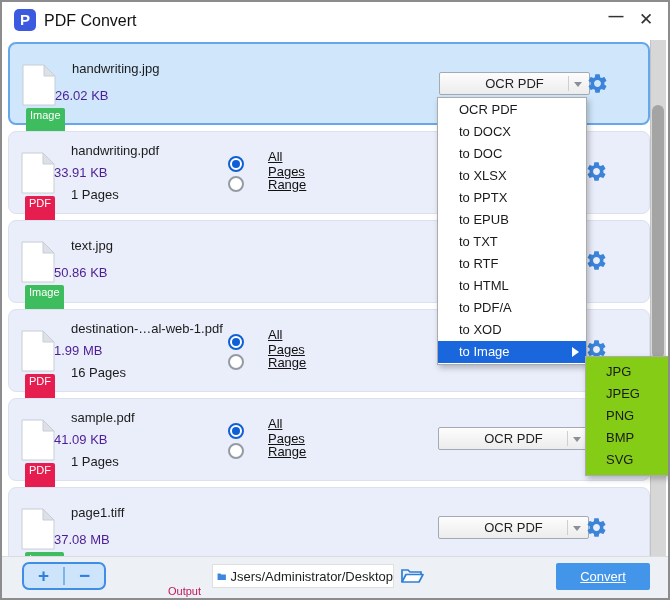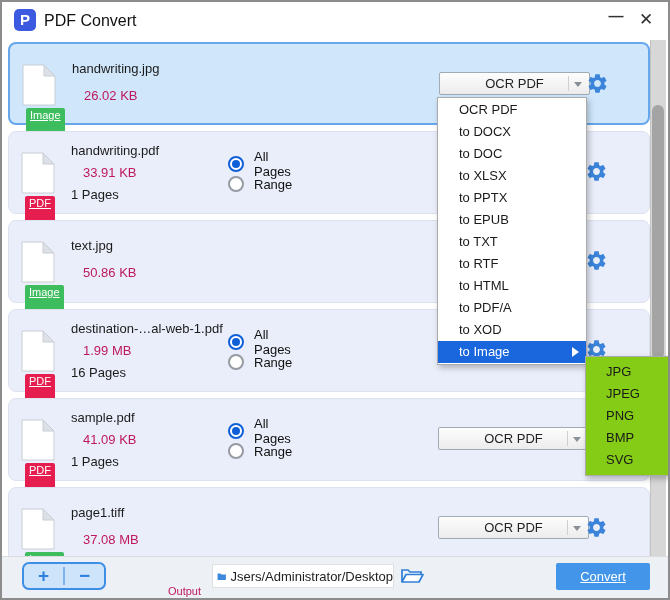--- a/index.html
+++ b/index.html
@@ -18,30 +18,30 @@
   .apptitle{position:absolute;left:44px;top:12px;font-size:16px;color:#111;}
   .winbtn{position:absolute;top:8px;width:24px;height:24px;font-size:15px;color:#333;text-align:center;line-height:24px;cursor:default;}
   .winbtn.min{right:42px;top:4px;font-weight:bold;}
   .winbtn.close{right:12px;font-size:17px;}
 
   
   .filelist{position:absolute;top:42px;left:8px;width:642px;display:flex;flex-direction:column;gap:6px;z-index:1;}
   .row{position:relative;height:83px;background:var(--row-bg);border:1px solid var(--row-bd);border-radius:8px;}
   .row.selected{background:var(--sel-bg);border:2px solid var(--sel-bd);}
   .sheet{position:absolute;left:12px;top:20px;width:34px;height:42px;}
-  .badge{position:absolute;left:4px;top:44px;font-size:11px;color:#fff;padding:1px 4px 20px;border-radius:2px;white-space:nowrap;text-decoration:underline;}
+  .badge{position:absolute;left:4px;top:44px;font-size:11px;color:#fff;padding:1px 4px 20px;border-radius:2px;white-space:nowrap;}
   .badge.pdf{background:var(--pdf);}
   .badge.img{background:var(--img);}
   .fname{position:absolute;left:62px;top:17px;font-size:13px;color:#1b1b1b;white-space:nowrap;}
-  .fsize{position:absolute;left:74px;top:44px;font-size:13px;color:#be185d;}
+  .fsize{position:absolute;left:45px;top:44px;font-size:13px;color:#4c1d95;}
   .row.haspages .fname{top:11px;}
   .row.haspages .fsize{top:33px;}
   .fpages{position:absolute;left:62px;top:55px;font-size:13px;color:#1b1b1b;}
   .pageopts{position:absolute;left:219px;top:0;}
-  .opt{position:absolute;left:0;display:flex;align-items:center;gap:10px;font-size:13px;color:#111;}
+  .opt{position:absolute;left:0;display:flex;align-items:center;gap:24px;font-size:13px;color:#111;text-decoration:underline;}
   .opt.o1{top:17px;}
   .opt.o2{top:44px;}
   .radio{width:16px;height:16px;border-radius:50%;background:#fff;position:relative;flex:none;}
   .radio.on{border:2px solid #0e5fd8;}
   .radio.on::after{content:"";position:absolute;inset:2px;border-radius:50%;background:#0e5fd8;}
   .radio.off{border:2px solid #969aa2;}
   .ddbtn{position:absolute;left:429px;top:28px;width:151px;height:23px;background:linear-gradient(#fdfdfd,#ececec);border:1px solid #a2aab4;border-radius:2px;font-size:13px;color:#222;text-align:center;line-height:21px;}
   .ddbtn .caret{position:absolute;right:7px;top:9px;width:0;height:0;border-left:4px solid transparent;border-right:4px solid transparent;border-top:5px solid #8a9098;}
   .ddbtn .sep{position:absolute;right:20px;top:3px;bottom:3px;width:1px;background:#cfcfcf;}
   .gear{position:absolute;left:576px;top:28px;width:23px;height:23px;}

